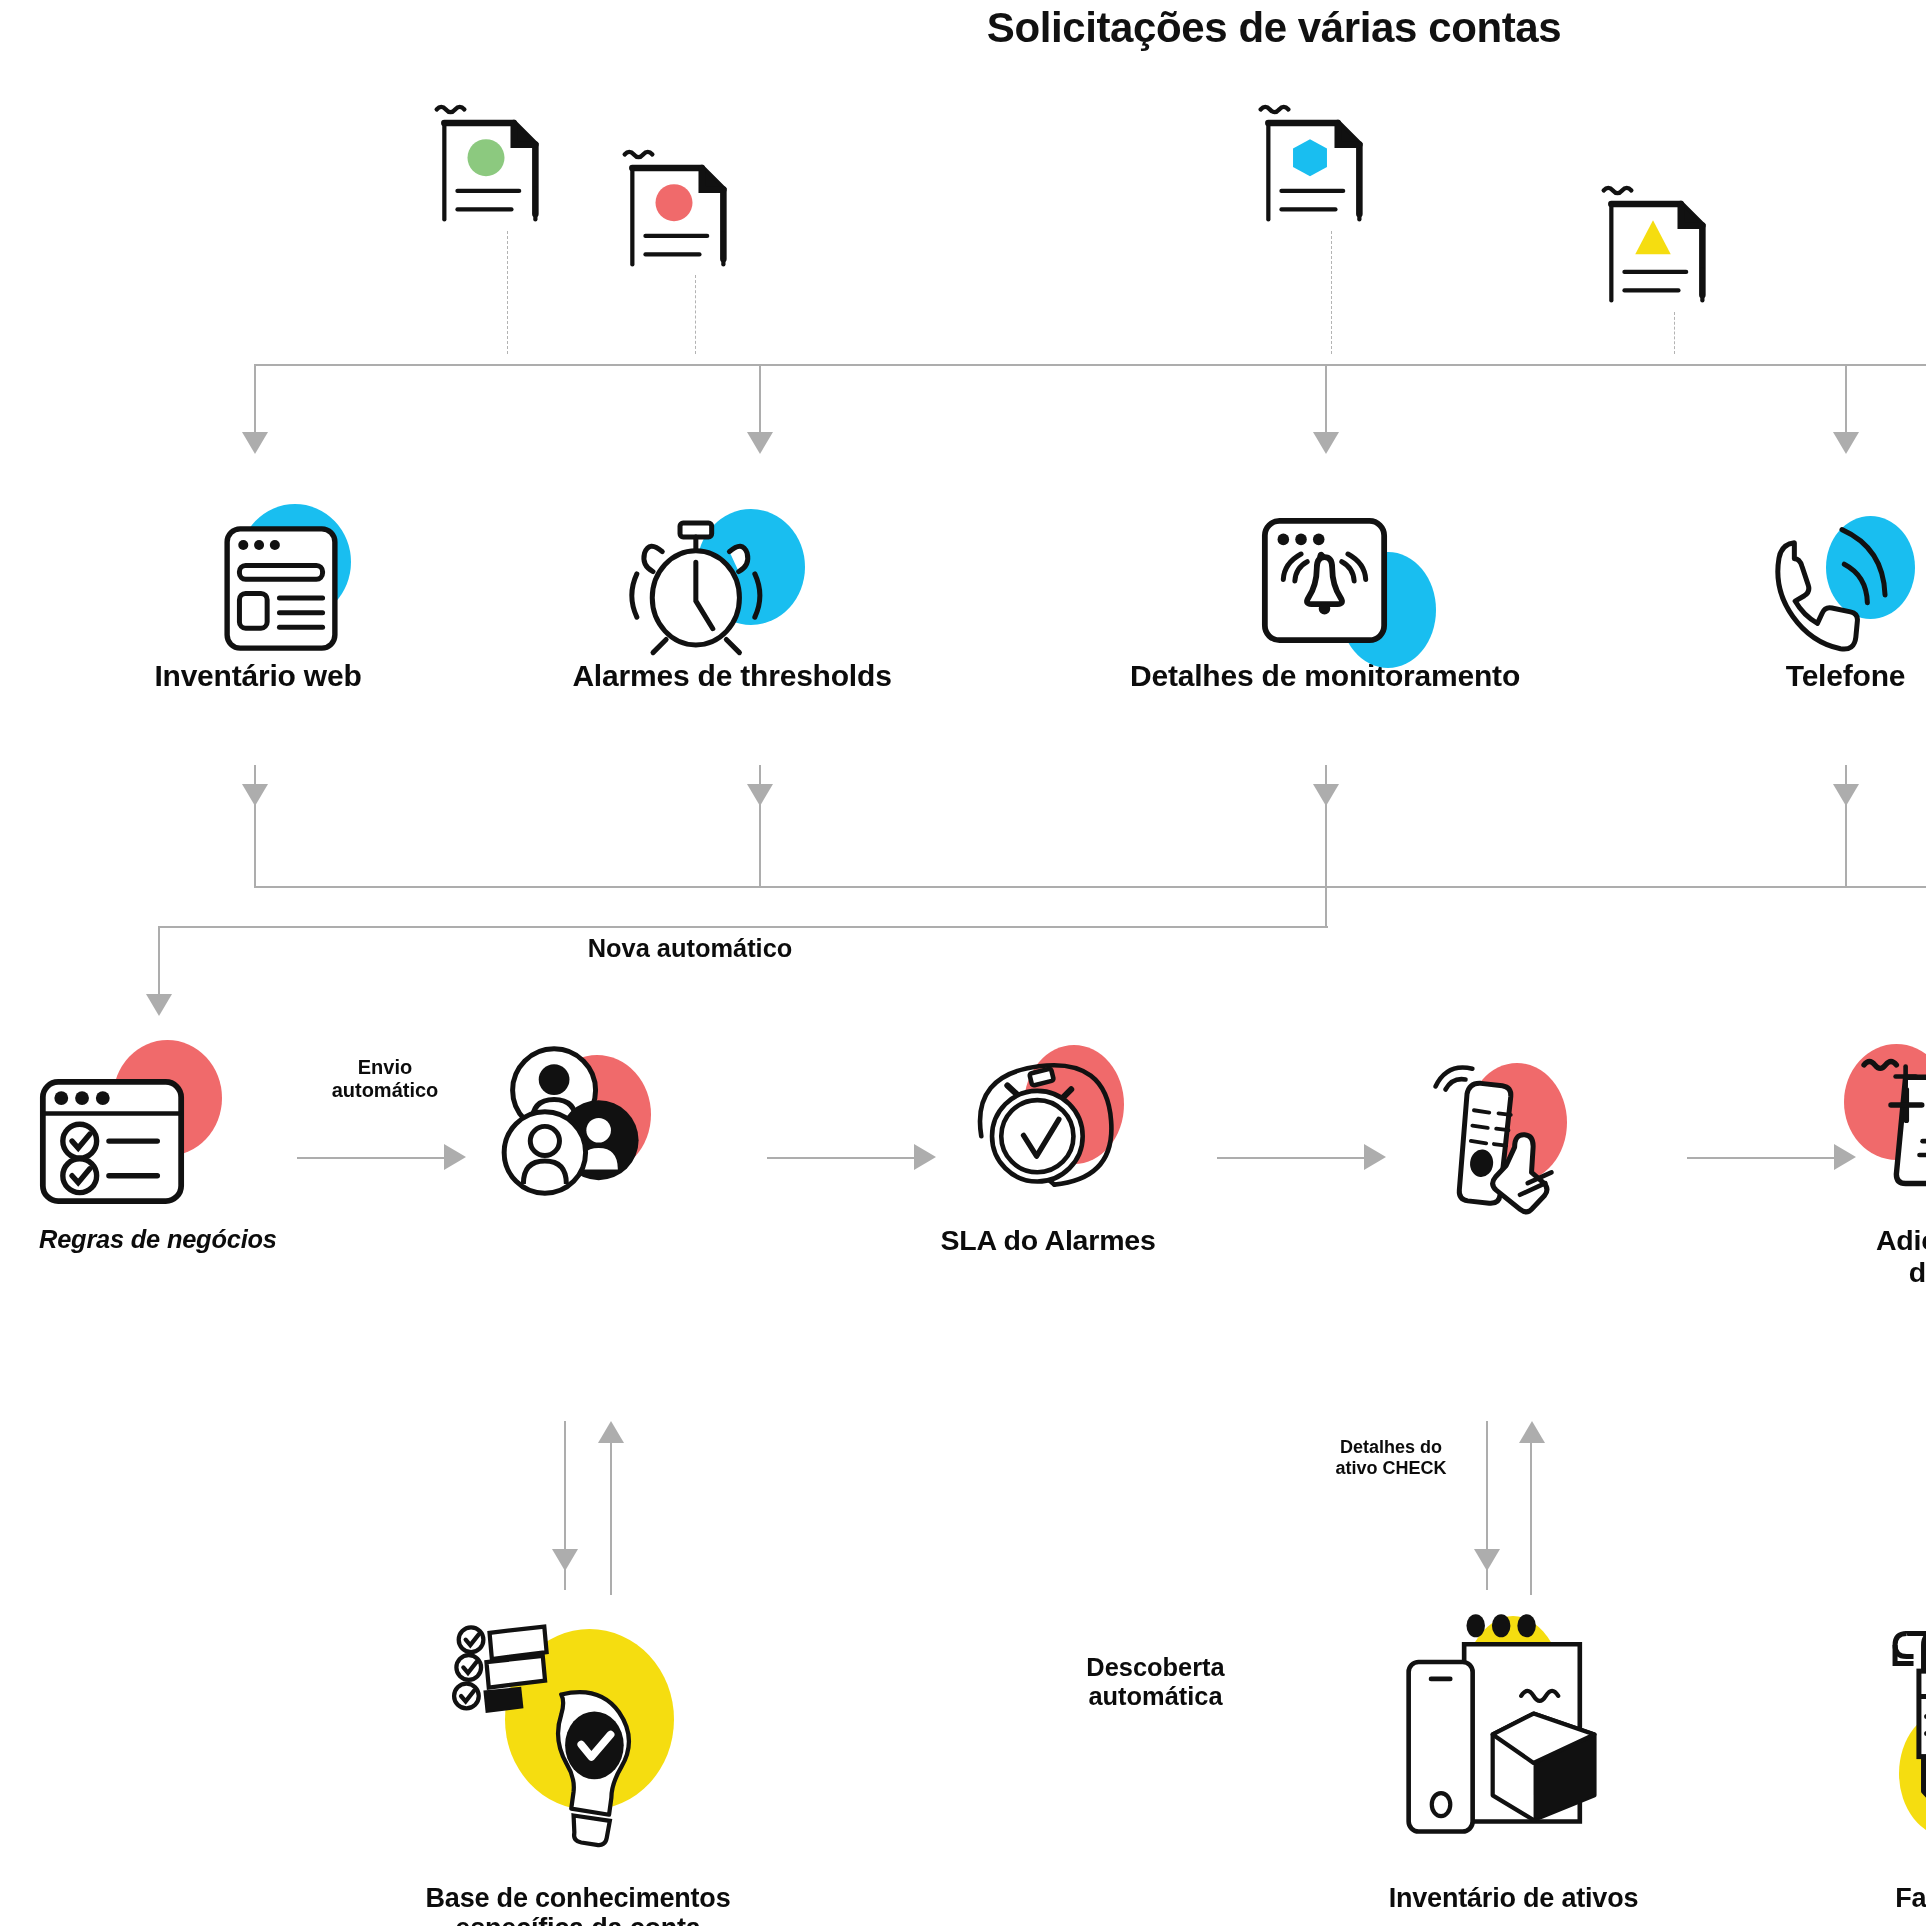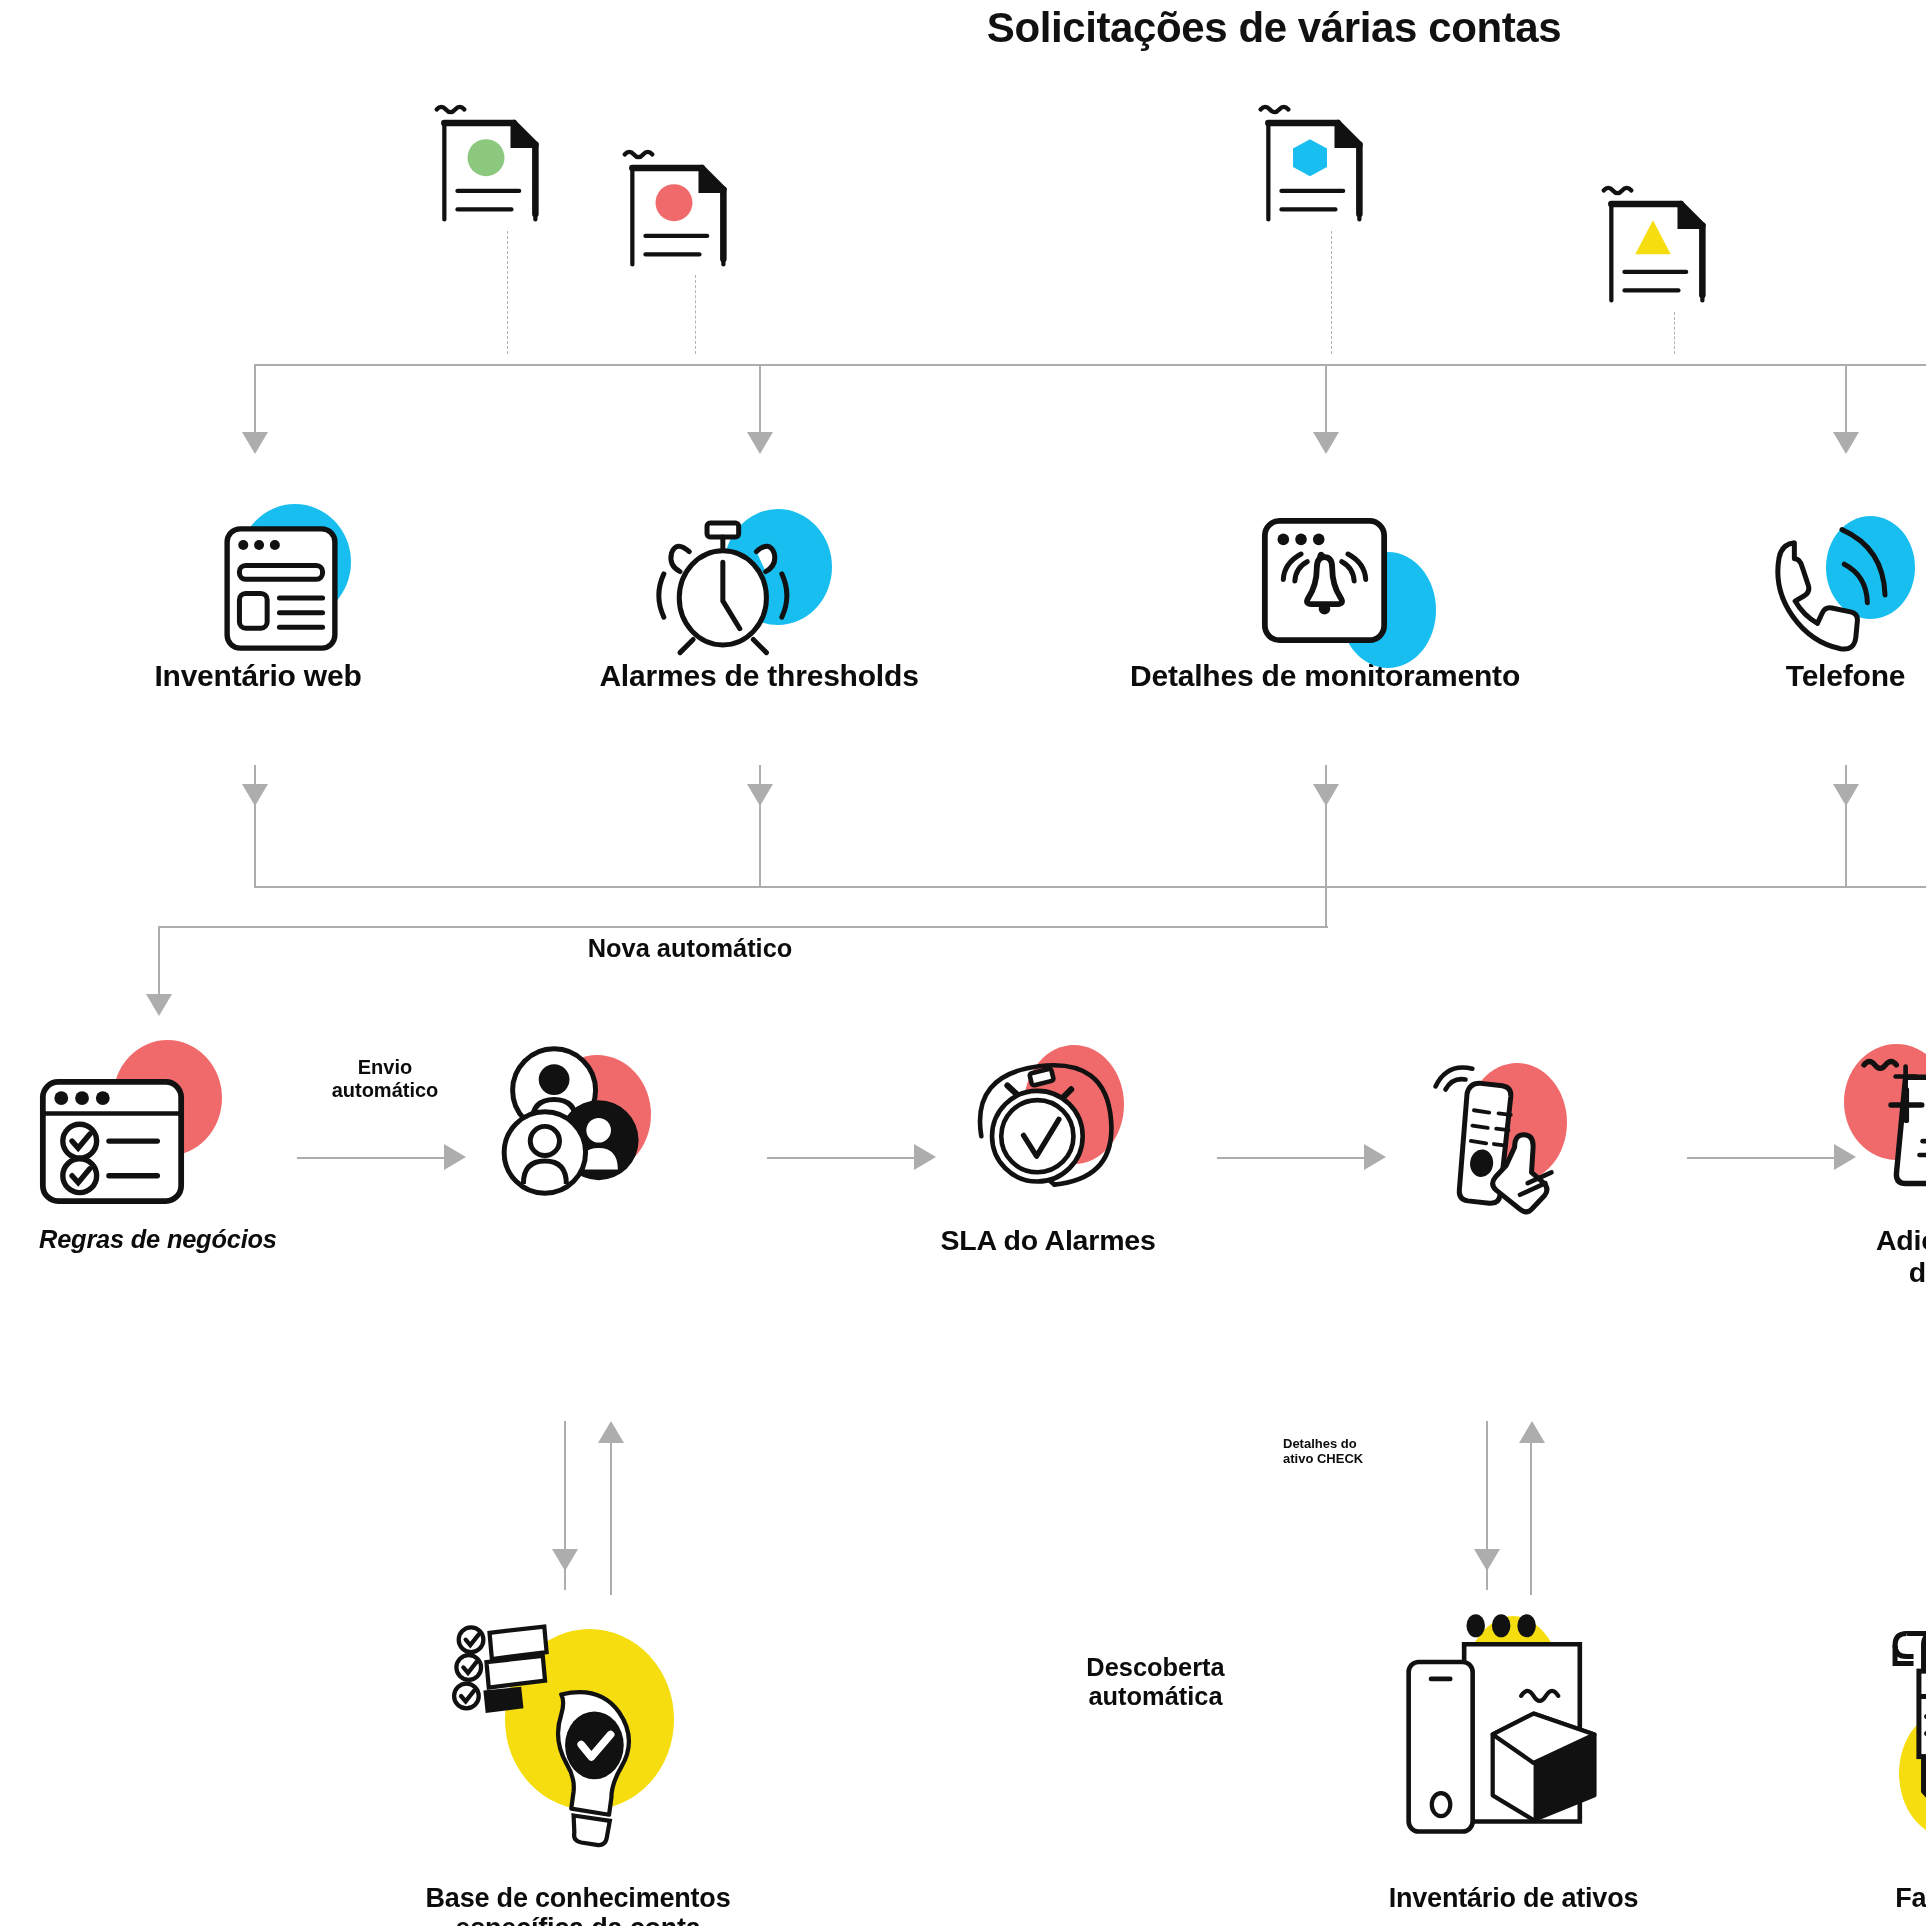--- a/index.html
+++ b/index.html
@@ -145,21 +145,21 @@
       <g stroke="#111" stroke-width="13" stroke-linecap="round">
         <path d="M146 190 h112"></path>
           <path d="M146 228 h112"></path>
           <path d="M146 266 h112"></path>
       </g>
     </svg>
   </div>
   <div class="lbl">Inventário web</div>
 </div>
 
-<div class="node chan" style="left:551px;top:497px;width:416px;">
+<div class="node chan" style="left:524px;top:497px;width:416px;">
   <div class="art" style="width:416px;height:162px;">
     <div class="blob cyan" style="left:173px;top:11.6px;width:108px;height:116px;"></div>
     <svg style="position:absolute;left:92px;top:19px;width:162px;height:139px;" viewBox="0 0 420 360">
       <g fill="#fff" stroke="#111" stroke-width="13" stroke-linecap="round">
         <rect x="166" y="18" width="82" height="36" rx="8"></rect>
         <path d="M207 54 v36"></path>
         <path d="M120 92 q-34-30-46 4 q-8 32 22 48"></path>
         <path d="M294 92 q34-30 46 4 q8 32-22 48"></path>
         <ellipse cx="207" cy="212" rx="113" ry="122"></ellipse>
         <path d="M207 120 v100 l44 72"></path>
@@ -359,21 +359,21 @@
   </div>
   <div class="lbl">Adição dos logs
 de trabalho</div>
 </div>
 
 <div class="vline" style="left:564px;top:1421px;height:169px;"></div>
 <div class="arrowdown" style="left:552px;top:1549px;"></div>
 <div class="vline" style="left:610px;top:1433px;height:162px;"></div>
 <div class="arrowup" style="left:598px;top:1421px;"></div>
 
-<div class="edgelbl" style="left:1283px;top:1437px;width:216px;font-size:13px;text-align:left;">Detalhes do
+<div class="edgelbl" style="left:1283px;top:1437px;width:216px;font-size:18px;text-align:center;">Detalhes do
 ativo CHECK</div>
 <div class="vline" style="left:1486px;top:1421px;height:169px;"></div>
 <div class="arrowdown" style="left:1474px;top:1549px;"></div>
 <div class="vline" style="left:1530px;top:1433px;height:162px;"></div>
 <div class="arrowup" style="left:1519px;top:1421px;"></div>
 
 <div class="node small" style="left:270px;top:1606px;width:616px;">
   <div class="art" style="width:616px;height:277px;">
     <div class="blob yellow" style="left:235px;top:23px;width:169px;height:181px;"></div>
     <svg style="position:absolute;left:181px;top:19px;width:239px;height:243px;" viewBox="0 0 620 630">

